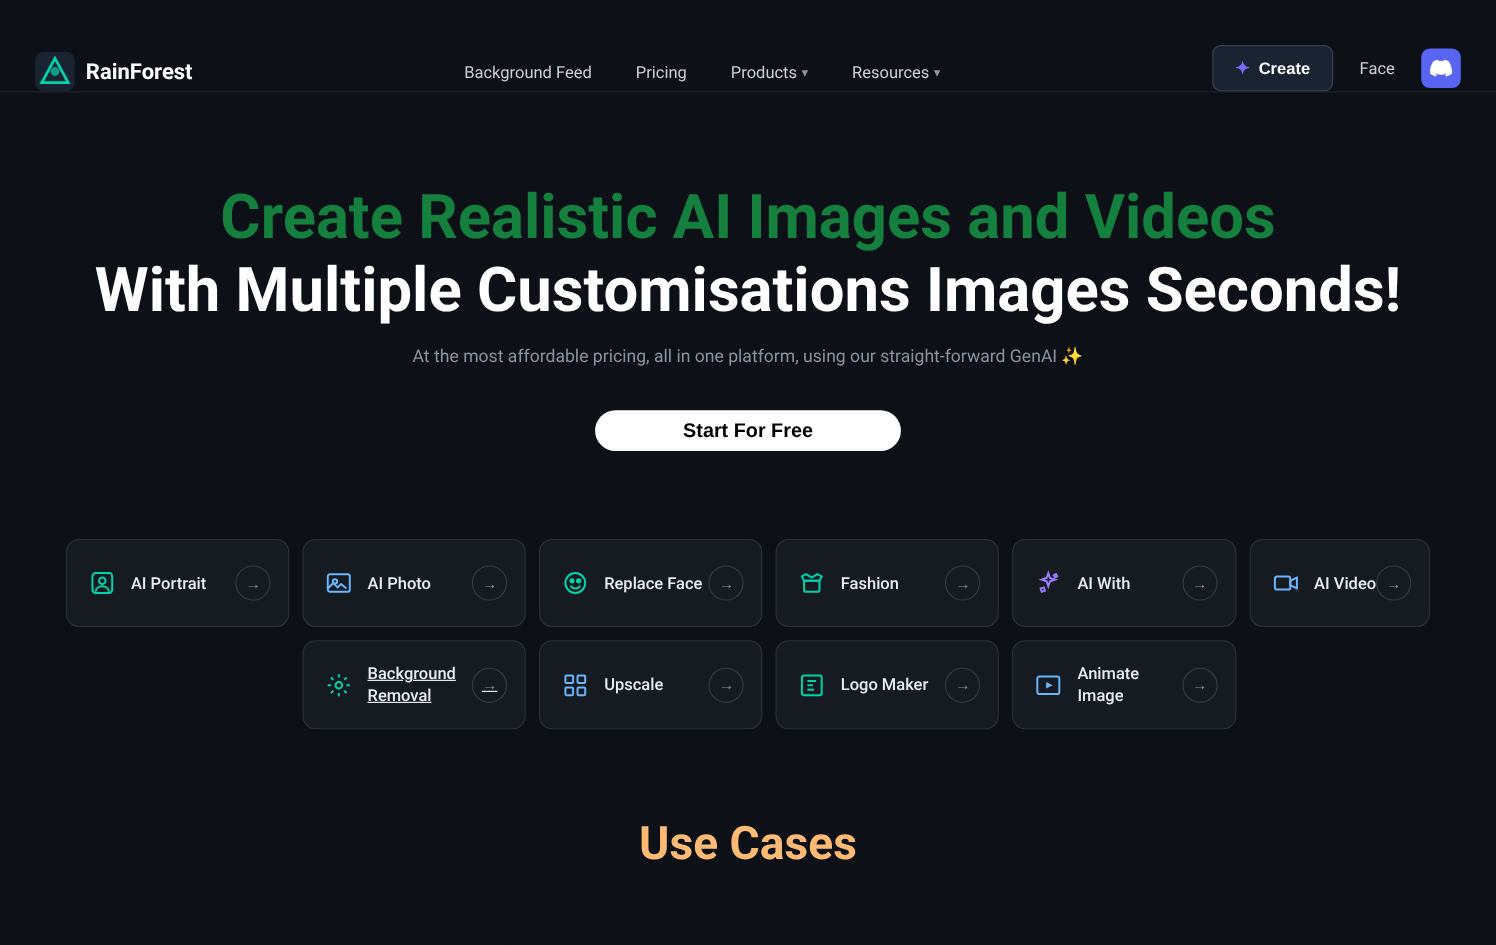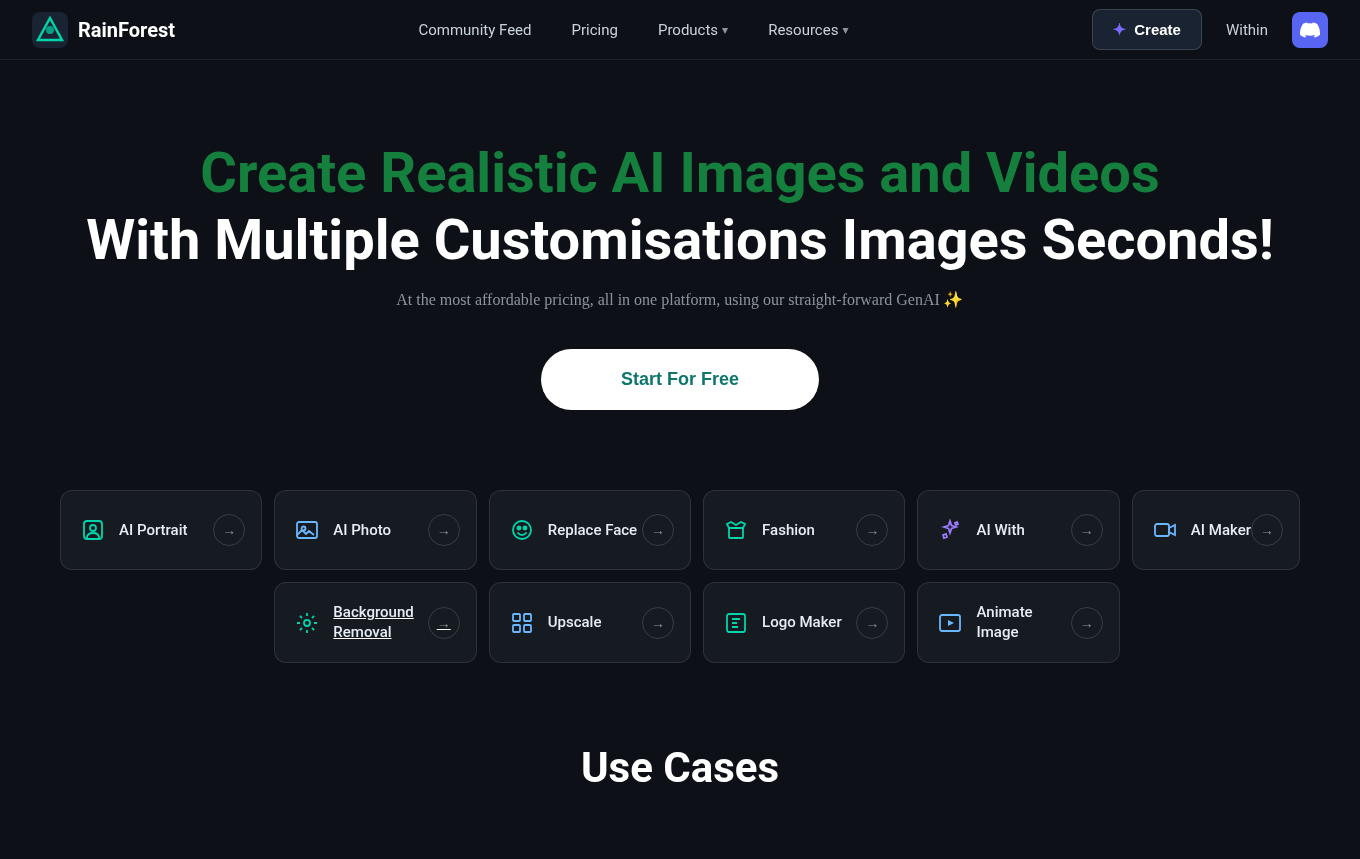--- a/index.html
+++ b/index.html
@@ -8,24 +8,24 @@
       font-family: -apple-system, BlinkMacSystemFont, 'Segoe UI', Roboto, sans-serif;
       background: #0d1117;
       color: #ffffff;
       min-height: 859px;
       overflow-x: hidden;
     }
 
     
     nav {
       display: flex;
-      align-items: center;
+      align-items: flex-end;
       justify-content: space-between;
       padding: 0 32px;
-      height: 60px;
+      height: 84px;
       background: #0d1117;
       border-bottom: 1px solid rgba(255,255,255,0.08);
       position: sticky;
       top: 0;
       z-index: 100;
     }
 
     .nav-logo {
       display: flex;
       align-items: center;
@@ -122,30 +122,29 @@
     }
 
     .hero-title .highlight {
       color: #15803d;
     }
 
     .hero-subtitle {
       font-size: 16px;
       color: #8b949e;
       margin-bottom: 40px;
-      font-family: Liberation Serif, serif;
     }
 
     .start-btn {
       display: inline-block;
       background: #ffffff;
-      color: #0f766e;
+      color: #000000;
       font-size: 18px;
       font-weight: 600;
-      padding: 20px 80px;
+      padding: 8px 80px;
       border-radius: 50px;
       cursor: pointer;
       border: none;
       transition: opacity 0.2s;
     }
 
     
     .cards-section {
       padding: 20px 60px 40px;
     }
@@ -216,21 +215,21 @@
 
     
     .use-cases {
       text-align: center;
       padding: 40px 32px 20px;
     }
 
     .use-cases-title {
       font-size: 42px;
       font-weight: 700;
-      color: #ffffff;
+      color: #fdba74;
     }
 
     
     .icon-teal { color: #00d4aa; }
     .icon-blue { color: #6ab7ff; }
     .icon-purple { color: #9c7aff; }
 
     .chevron-down {
       font-size: 12px;
       color: #8b949e;
@@ -243,38 +242,38 @@
   <div class="nav-logo">
     <svg class="logo-icon" viewBox="0 0 36 36" fill="none" xmlns="http://www.w3.org/2000/svg">
       <rect width="36" height="36" rx="8" fill="#1a2332"></rect>
       <polygon points="18,6 30,28 6,28" fill="none" stroke="#00d4aa" stroke-width="2.5"></polygon>
       <circle cx="18" cy="18" r="4" fill="#00d4aa" opacity="0.7"></circle>
     </svg>
     <span class="nav-logo-text">RainForest</span>
   </div>
 
   <div class="nav-links">
-    <span class="nav-link">Community Feed</span>
+    <span class="nav-link">Background Feed</span>
     <span class="nav-link">Pricing</span>
     <span class="nav-link">
       <span>Products</span>
       <span class="chevron-down">▾</span>
     </span>
     <span class="nav-link">
       <span>Resources</span>
       <span class="chevron-down">▾</span>
     </span>
   </div>
 
   <div class="nav-right">
     <button class="create-btn">
       <span class="create-star">✦</span>
       <span>Create</span>
     </button>
-    <span class="login-btn">Within</span>
+    <span class="login-btn">Face</span>
     <div class="discord-btn">
       <svg width="20" height="20" viewBox="0 0 24 24" fill="white">
         <path d="M20.317 4.37a19.791 19.791 0 0 0-4.885-1.515.074.074 0 0 0-.079.037c-.21.375-.444.864-.608 1.25a18.27 18.27 0 0 0-5.487 0 12.64 12.64 0 0 0-.617-1.25.077.077 0 0 0-.079-.037A19.736 19.736 0 0 0 3.677 4.37a.07.07 0 0 0-.032.027C.533 9.046-.32 13.58.099 18.057c.002.022.015.043.036.055a19.944 19.944 0 0 0 5.993 3.03.079.079 0 0 0 .084-.028 14.09 14.09 0 0 0 1.226-1.994.076.076 0 0 0-.041-.106 13.201 13.201 0 0 1-1.872-.892.077.077 0 0 1-.008-.128 10.2 10.2 0 0 0 .372-.292.074.074 0 0 1 .077-.01c3.928 1.793 8.18 1.793 12.062 0a.074.074 0 0 1 .078.01c.12.098.246.198.373.292a.077.077 0 0 1-.006.127 12.299 12.299 0 0 1-1.873.892.077.077 0 0 0-.041.107c.36.698.772 1.362 1.225 1.993a.076.076 0 0 0 .084.028 19.839 19.839 0 0 0 6.002-3.03.077.077 0 0 0 .032-.054c.5-5.177-.838-9.674-3.549-13.66a.061.061 0 0 0-.031-.03z"></path>
       </svg>
     </div>
   </div>
 </nav>
 
 <section class="hero">
   <h1 class="hero-title">
@@ -359,21 +358,21 @@
     </div>
 
     <div class="card row1">
       <div class="card-left">
         <div class="card-icon icon-blue">
           <svg width="24" height="24" viewBox="0 0 24 24" fill="none" stroke="currentColor" stroke-width="1.8">
             <rect x="2" y="6" width="14" height="12" rx="2"></rect>
             <path d="M16 10l6-3v10l-6-3V10z"></path>
           </svg>
         </div>
-        <span class="card-label">AI Maker</span>
+        <span class="card-label">AI Video</span>
       </div>
       <div class="card-arrow">→</div>
     </div>
 
     <div class="card row2-col2">
       <div class="card-left">
         <div class="card-icon icon-teal">
           <svg width="24" height="24" viewBox="0 0 24 24" fill="none" stroke="currentColor" stroke-width="1.8">
             <circle cx="12" cy="12" r="3"></circle>
             <path d="M12 2v3M12 19v3M2 12h3M19 12h3M4.9 4.9l2.1 2.1M17 17l2.1 2.1M4.9 19.1L7 17M17 7l2.1-2.1"></path>

